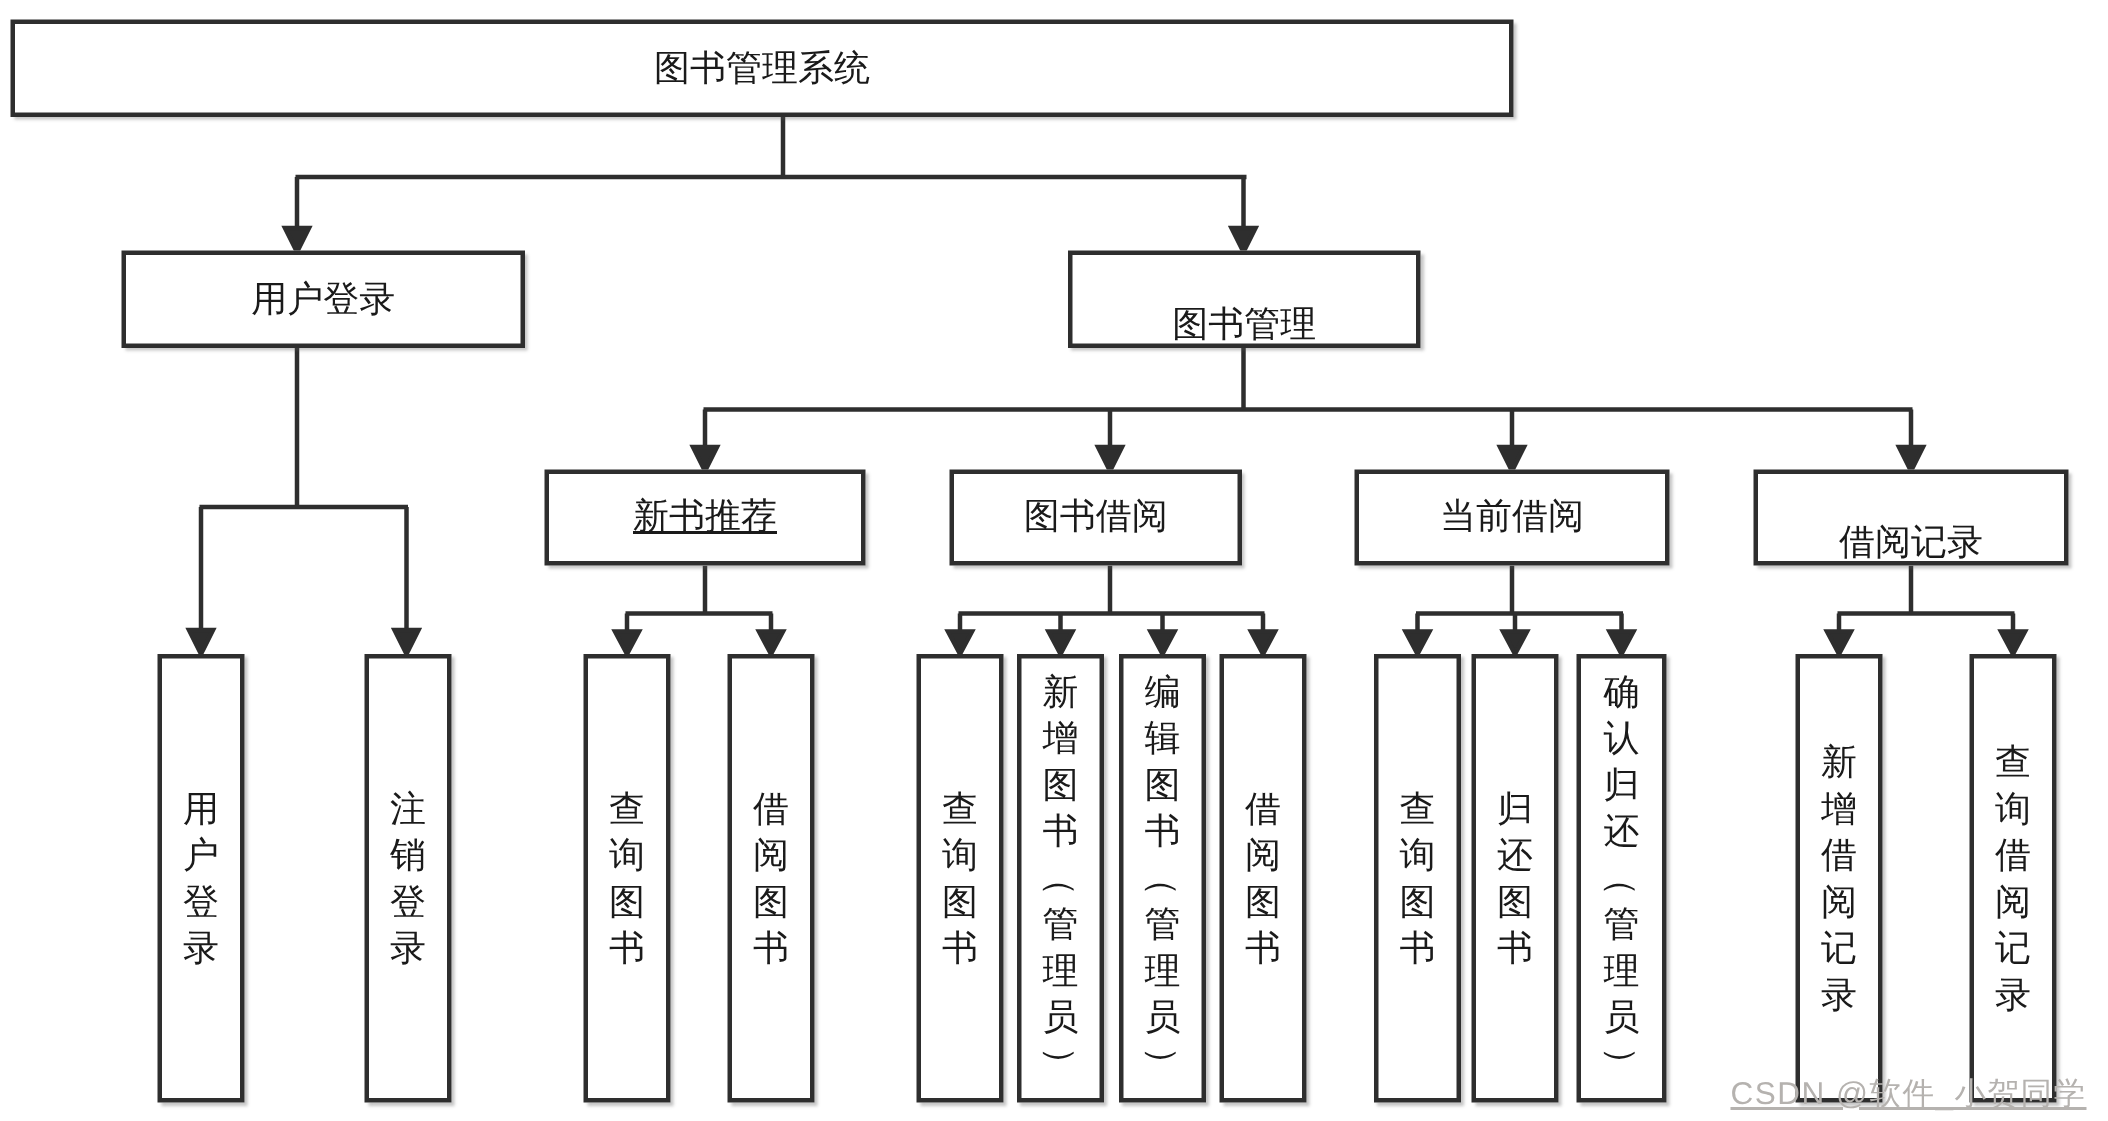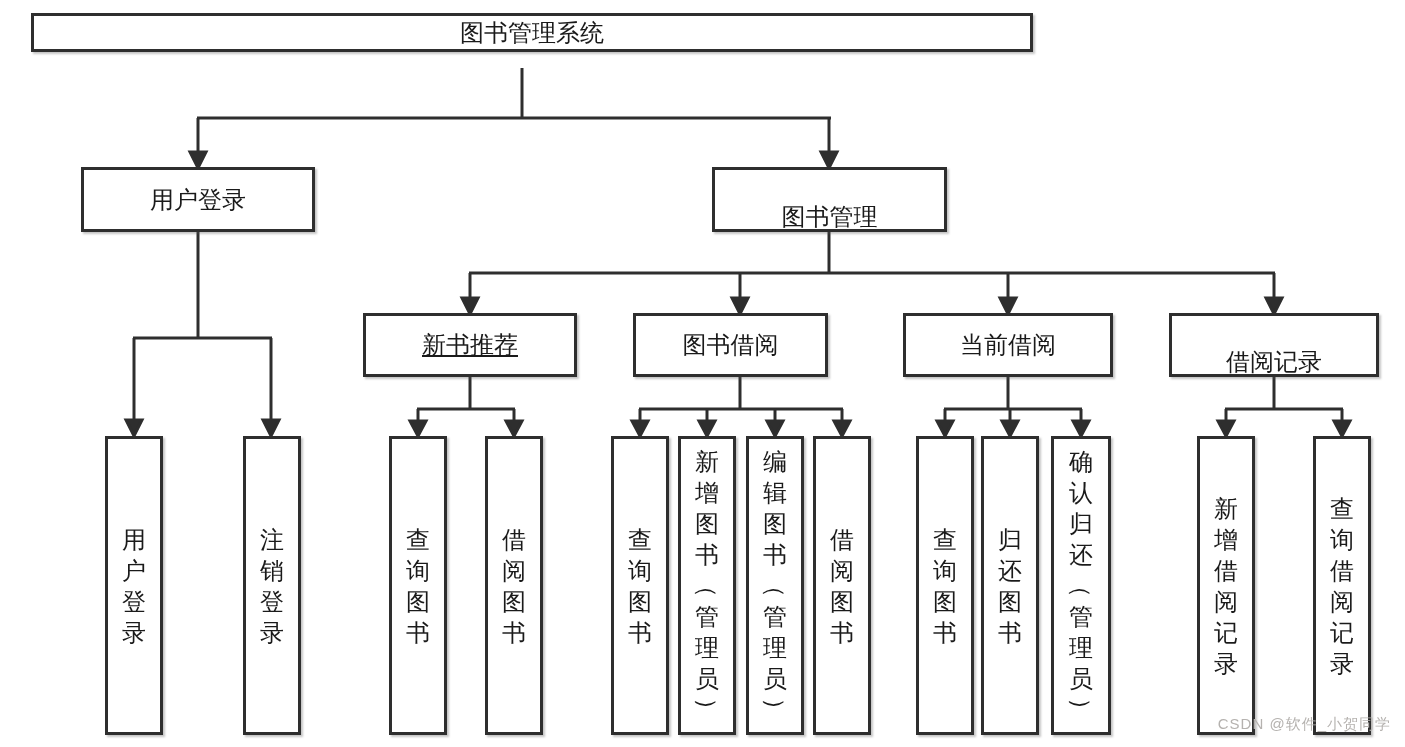--- a/index.html
+++ b/index.html
@@ -6,22 +6,22 @@
   .stage{position:relative;width:1405px;height:747px;background:#ffffff;overflow:hidden;
          font-family:"Liberation Sans", sans-serif;color:#1a1a1a;}
   .box{position:absolute;box-sizing:border-box;border:3px solid #2e2e2e;background:#ffffff;
        display:flex;align-items:center;justify-content:center;
        box-shadow:2px 2px 2px rgba(90,90,90,0.35);}
   .hlabel{font-size:24px;line-height:1;white-space:nowrap;}
   .leaf{flex-direction:column;}
   .vchar{display:block;height:31px;line-height:31px;font-size:24px;text-align:center;}
   .vchar.rot{transform:rotate(90deg);}
   svg.wires{position:absolute;left:0;top:0;pointer-events:none;}
-  .watermark{position:absolute;top:715px;right:14px;font-size:15px;color:#b5b2af;
-             white-space:nowrap;z-index:5;letter-spacing:1px;}
+  .watermark{position:absolute;top:715px;right:14px;font-size:21px;color:#b5b2af;
+             white-space:nowrap;z-index:5;letter-spacing:1px;text-decoration:underline;}
 </style>
 </head>
 <body>
 
 <div class="stage">
 
   <svg class="wires" width="1405" height="747" viewBox="0 0 1405 747">
     <g stroke="#2e2e2e" stroke-width="3" fill="#2e2e2e">
 
       <g>
@@ -92,25 +92,25 @@
         <line x1="1274" y1="377" x2="1274" y2="410"></line>
         <line x1="1225" y1="409" x2="1343" y2="409"></line>
         <line x1="1226" y1="409" x2="1226" y2="422"></line>
         <polygon points="1218,421 1234,421 1226,436"></polygon>
         <line x1="1342" y1="409" x2="1342" y2="422"></line>
         <polygon points="1334,421 1350,421 1342,436"></polygon>
       </g>
     </g>
   </svg>
 
-  <div class="box" style="left:31px;top:13px;width:1002px;height:39px;text-align:center;">
+  <div class="box" style="left:7px;top:13px;width:1002px;height:65px;text-align:center;">
     <span class="hlabel">图书管理系统</span>
   </div>
 
-  <div class="box" style="left:81px;top:167px;width:234px;height:65px;">
+  <div class="box" style="left:81px;top:167px;width:269px;height:65px;">
     <span class="hlabel">用户登录</span>
   </div>
   <div class="box" style="left:712px;top:167px;width:235px;height:65px;align-items:flex-end;">
     <span class="hlabel">图书管理</span>
   </div>
 
   <div class="box" style="left:363px;top:313px;width:214px;height:64px;text-decoration:underline;">
     <span class="hlabel">新书推荐</span>
   </div>
   <div class="box" style="left:633px;top:313px;width:195px;height:64px;">

